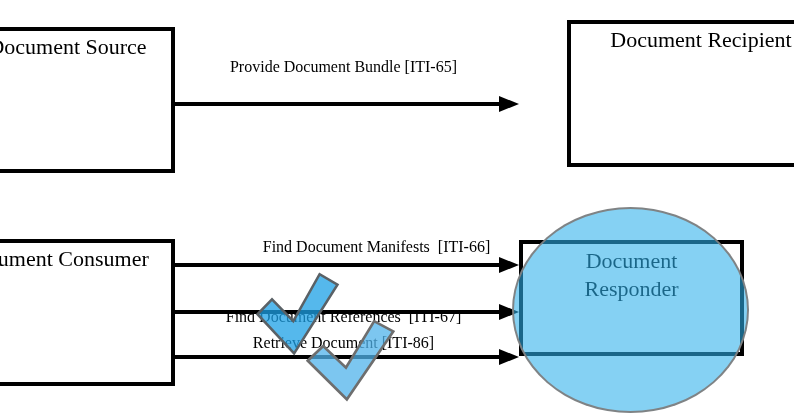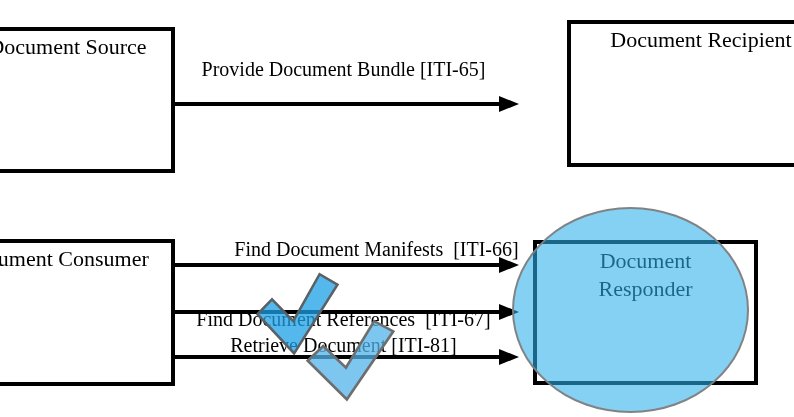--- a/index.html
+++ b/index.html
@@ -12,21 +12,21 @@
     text-align:center;font-size:22px;padding-top:3px;z-index:1;
   }
   .actor-label{display:block;}
   .wrap-label{width:130px;margin:0 auto;line-height:28px;}
   .arrow-line{position:absolute;left:175px;width:325px;height:4px;background:#000;z-index:2;}
   .arrow-head{
     position:absolute;left:499px;width:0;height:0;z-index:2;
     border-top:8px solid transparent;border-bottom:8px solid transparent;border-left:20px solid #000;
   }
   .arrow-label{
-    position:absolute;left:175px;width:337px;text-align:center;font-size:20px;
+    position:absolute;left:175px;width:337px;text-align:center;font-size:16px;
     white-space:pre;z-index:2;font-family:Liberation Serif, serif;
   }
   .highlight-ellipse{
     position:absolute;box-sizing:border-box;left:512px;top:207px;width:237px;height:206px;
     border-radius:50%;background:rgba(45,175,235,0.58);border:2px solid rgba(127,127,127,0.95);
     z-index:5;
   }
   .check{position:absolute;z-index:6;}
   .check polygon{stroke-linejoin:miter;}
 </style>
@@ -40,37 +40,37 @@
   </div>
 
   <div class="actor-box" style="left:519px;top:20px;width:268px;height:147px;margin-left:48px;">
     <span class="actor-label">Document Recipient</span>
   </div>
 
   <div class="actor-box" style="left:-65px;top:239px;width:240px;height:147px;">
     <span class="actor-label">Document Consumer</span>
   </div>
 
-  <div class="actor-box" style="left:533px;top:240px;width:225px;height:145px;">
+  <div class="actor-box" style="left:519px;top:240px;width:225px;height:116px;">
     <div class="actor-label wrap-label">Document Responder</div>
   </div>
 
   <div class="arrow-label" style="top:58px;">Provide Document Bundle [ITI-65]</div>
   <div class="arrow-line" style="top:102px;"></div>
   <div class="arrow-head" style="top:96px;"></div>
 
   <div class="arrow-label" style="top:238px;padding-left:33px;">Find Document Manifests  [ITI-66]</div>
   <div class="arrow-line" style="top:263px;"></div>
   <div class="arrow-head" style="top:257px;"></div>
 
   <div class="arrow-label" style="top:288px;margin-top:20px;">Find Document References  [ITI-67]</div>
   <div class="arrow-line" style="top:310px;"></div>
   <div class="arrow-head" style="top:304px;"></div>
 
-  <div class="arrow-label" style="top:334px;">Retrieve Document [ITI-81]</div>
+  <div class="arrow-label" style="top:334px;">Retrieve Document [ITI-86]</div>
   <div class="arrow-line" style="top:355px;"></div>
   <div class="arrow-head" style="top:349px;"></div>
 
   <div class="highlight-ellipse"></div>
 
   <svg class="check" style="left:255px;top:269px;" width="85" height="87" viewBox="0 0 100 100" preserveAspectRatio="none">
     <polygon points="3,52 20,35 45,60 76,6 97,18 46,97" fill="rgba(28,160,229,0.75)" stroke="#5A6166" stroke-width="3"></polygon>
   </svg>
 
   <svg class="check" style="left:305px;top:316px;" width="91" height="86" viewBox="0 0 100 100" preserveAspectRatio="none">

